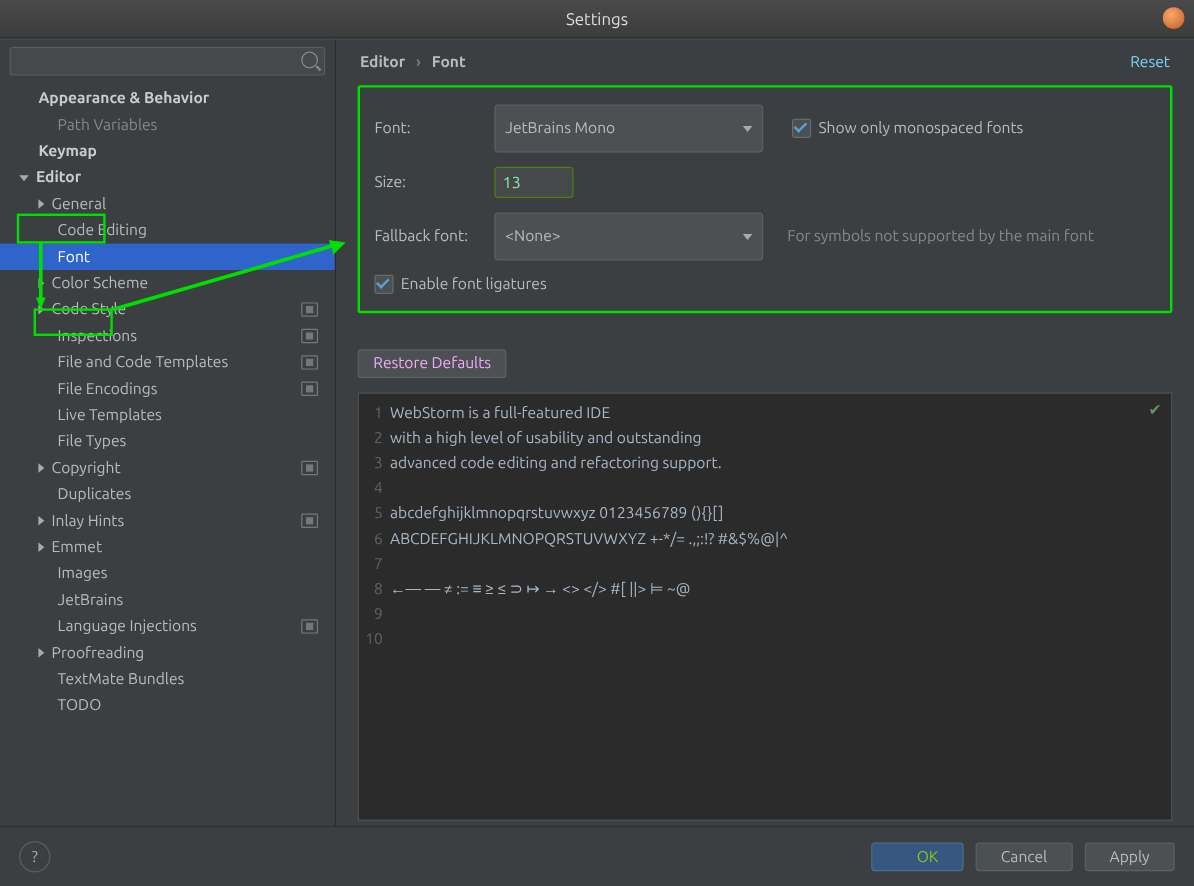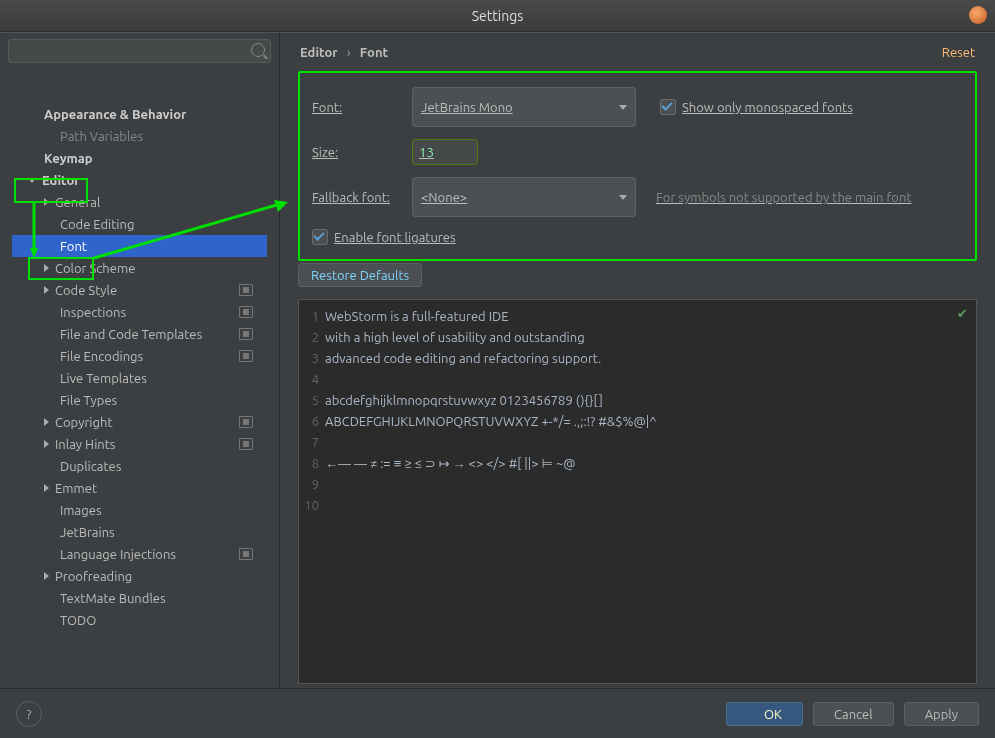--- a/index.html
+++ b/index.html
@@ -79,22 +79,21 @@
       width: 5px;
       height: 1.5px;
       background: #888;
       transform: rotate(45deg);
       right: -4px;
       bottom: -1px;
     }
     .tree {
       flex: 1;
       overflow: hidden;
-      padding: 2px 12px;
-      margin-top: 32px;
+      padding: 2px 0;
     }
     .tree-item {
       padding: 4px 8px 4px 16px;
       cursor: pointer;
       white-space: nowrap;
       display: flex;
       align-items: center;
       position: relative;
     }
     .tree-item.bold {
@@ -173,29 +172,28 @@
       justify-content: space-between;
       align-items: center;
       gap: 40px;
     }
     .breadcrumb .path {
       color: #bbb;
       font-weight: bold;
     }
     .breadcrumb .sep { color: #777; margin: 0 6px; }
     .reset-link {
-      color: #fdba74;
+      color: #7dd3fc;
       cursor: pointer;
     }
     .panel {
       margin: 0 18px;
       border: 2px solid #00e000;
       border-radius: 2px;
       padding: 14px 12px 14px 12px;
-      text-decoration: underline;
     }
     .form-row {
       display: flex;
       align-items: center;
       margin-bottom: 12px;
     }
     .form-row label {
       width: 100px;
       color: #bbb;
     }
@@ -247,24 +245,24 @@
       height: 8px;
       border: solid #5a9fd4;
       border-width: 0 2px 2px 0;
       transform: rotate(45deg);
     }
     .hint {
       color: #888;
       margin-left: 20px;
     }
     .restore-btn {
-      margin: 2px 18px 8px 18px;
+      margin: 30px 18px 8px 18px;
       background: #4c5052;
       border: 1px solid #5e6060;
-      color: #7dd3fc;
+      color: #f0abfc;
       padding: 4px 12px;
       border-radius: 3px;
       cursor: pointer;
       width: fit-content;
     }
     .preview {
       margin: 4px 18px;
       flex: 1;
       background: #2b2b2b;
       border: 1px solid #555;
@@ -321,21 +319,21 @@
       padding: 4px 20px;
       border-radius: 3px;
       cursor: pointer;
       border: 1px solid #5e6060;
       background: #4c5052;
       color: #bbb;
     }
     .btn.primary {
       background: #365880;
       border-color: #4a708b;
-      color: #fef9c3;
+      color: #84cc16;
       padding-left: 37px;
     }
   </style>
 </head>
 <body>
 
 <div class="titlebar">
   <span class="title">Settings</span>
   <span class="close"></span>
 </div>
@@ -395,27 +393,27 @@
           <span>Live Templates</span>
         </div>
       <div class="tree-item l2">
           <span>File Types</span>
         </div>
       <div class="tree-item l1">
           <span class="caret right"></span>
           <span>Copyright</span>
           <span class="proj-icon"></span>
         </div>
+      <div class="tree-item l2">
+          <span>Duplicates</span>
+        </div>
       <div class="tree-item l1">
           <span class="caret right"></span>
           <span>Inlay Hints</span>
           <span class="proj-icon"></span>
-        </div>
-      <div class="tree-item l2">
-          <span>Duplicates</span>
         </div>
       <div class="tree-item l1">
           <span class="caret right"></span>
           <span>Emmet</span>
         </div>
       <div class="tree-item l2">
           <span>Images</span>
         </div>
       <div class="tree-item l2">
           <span>JetBrains</span>

